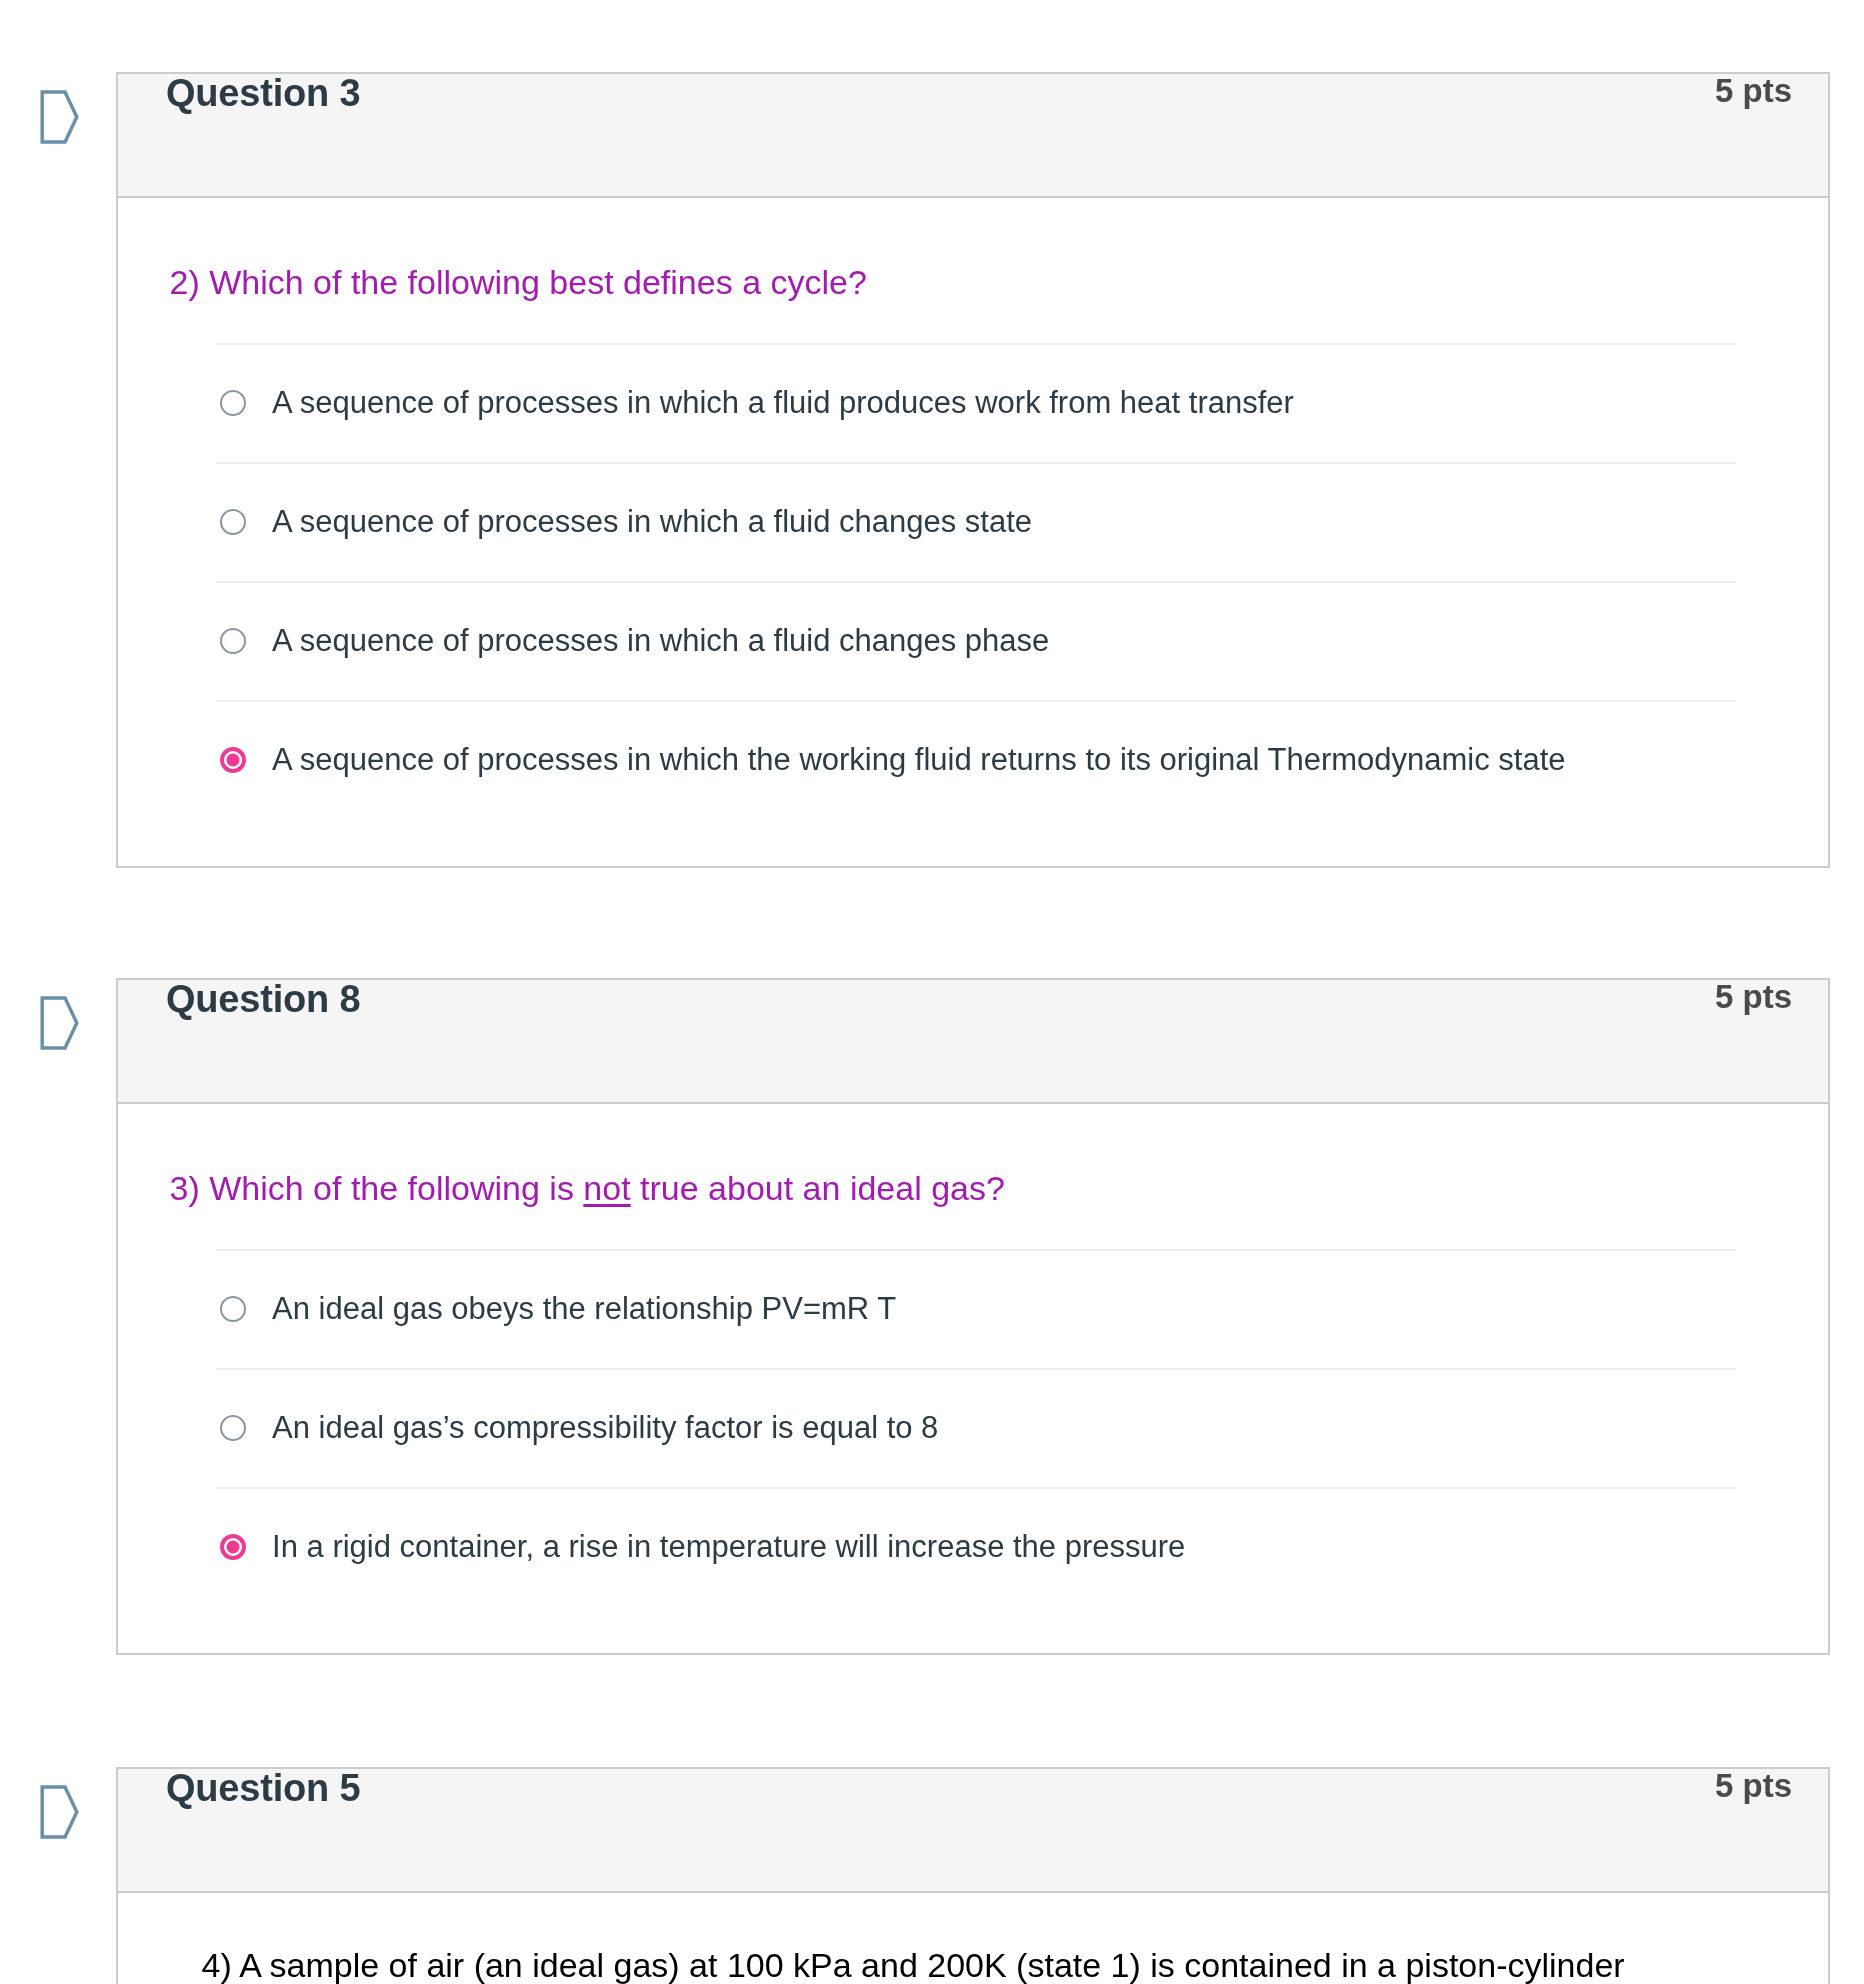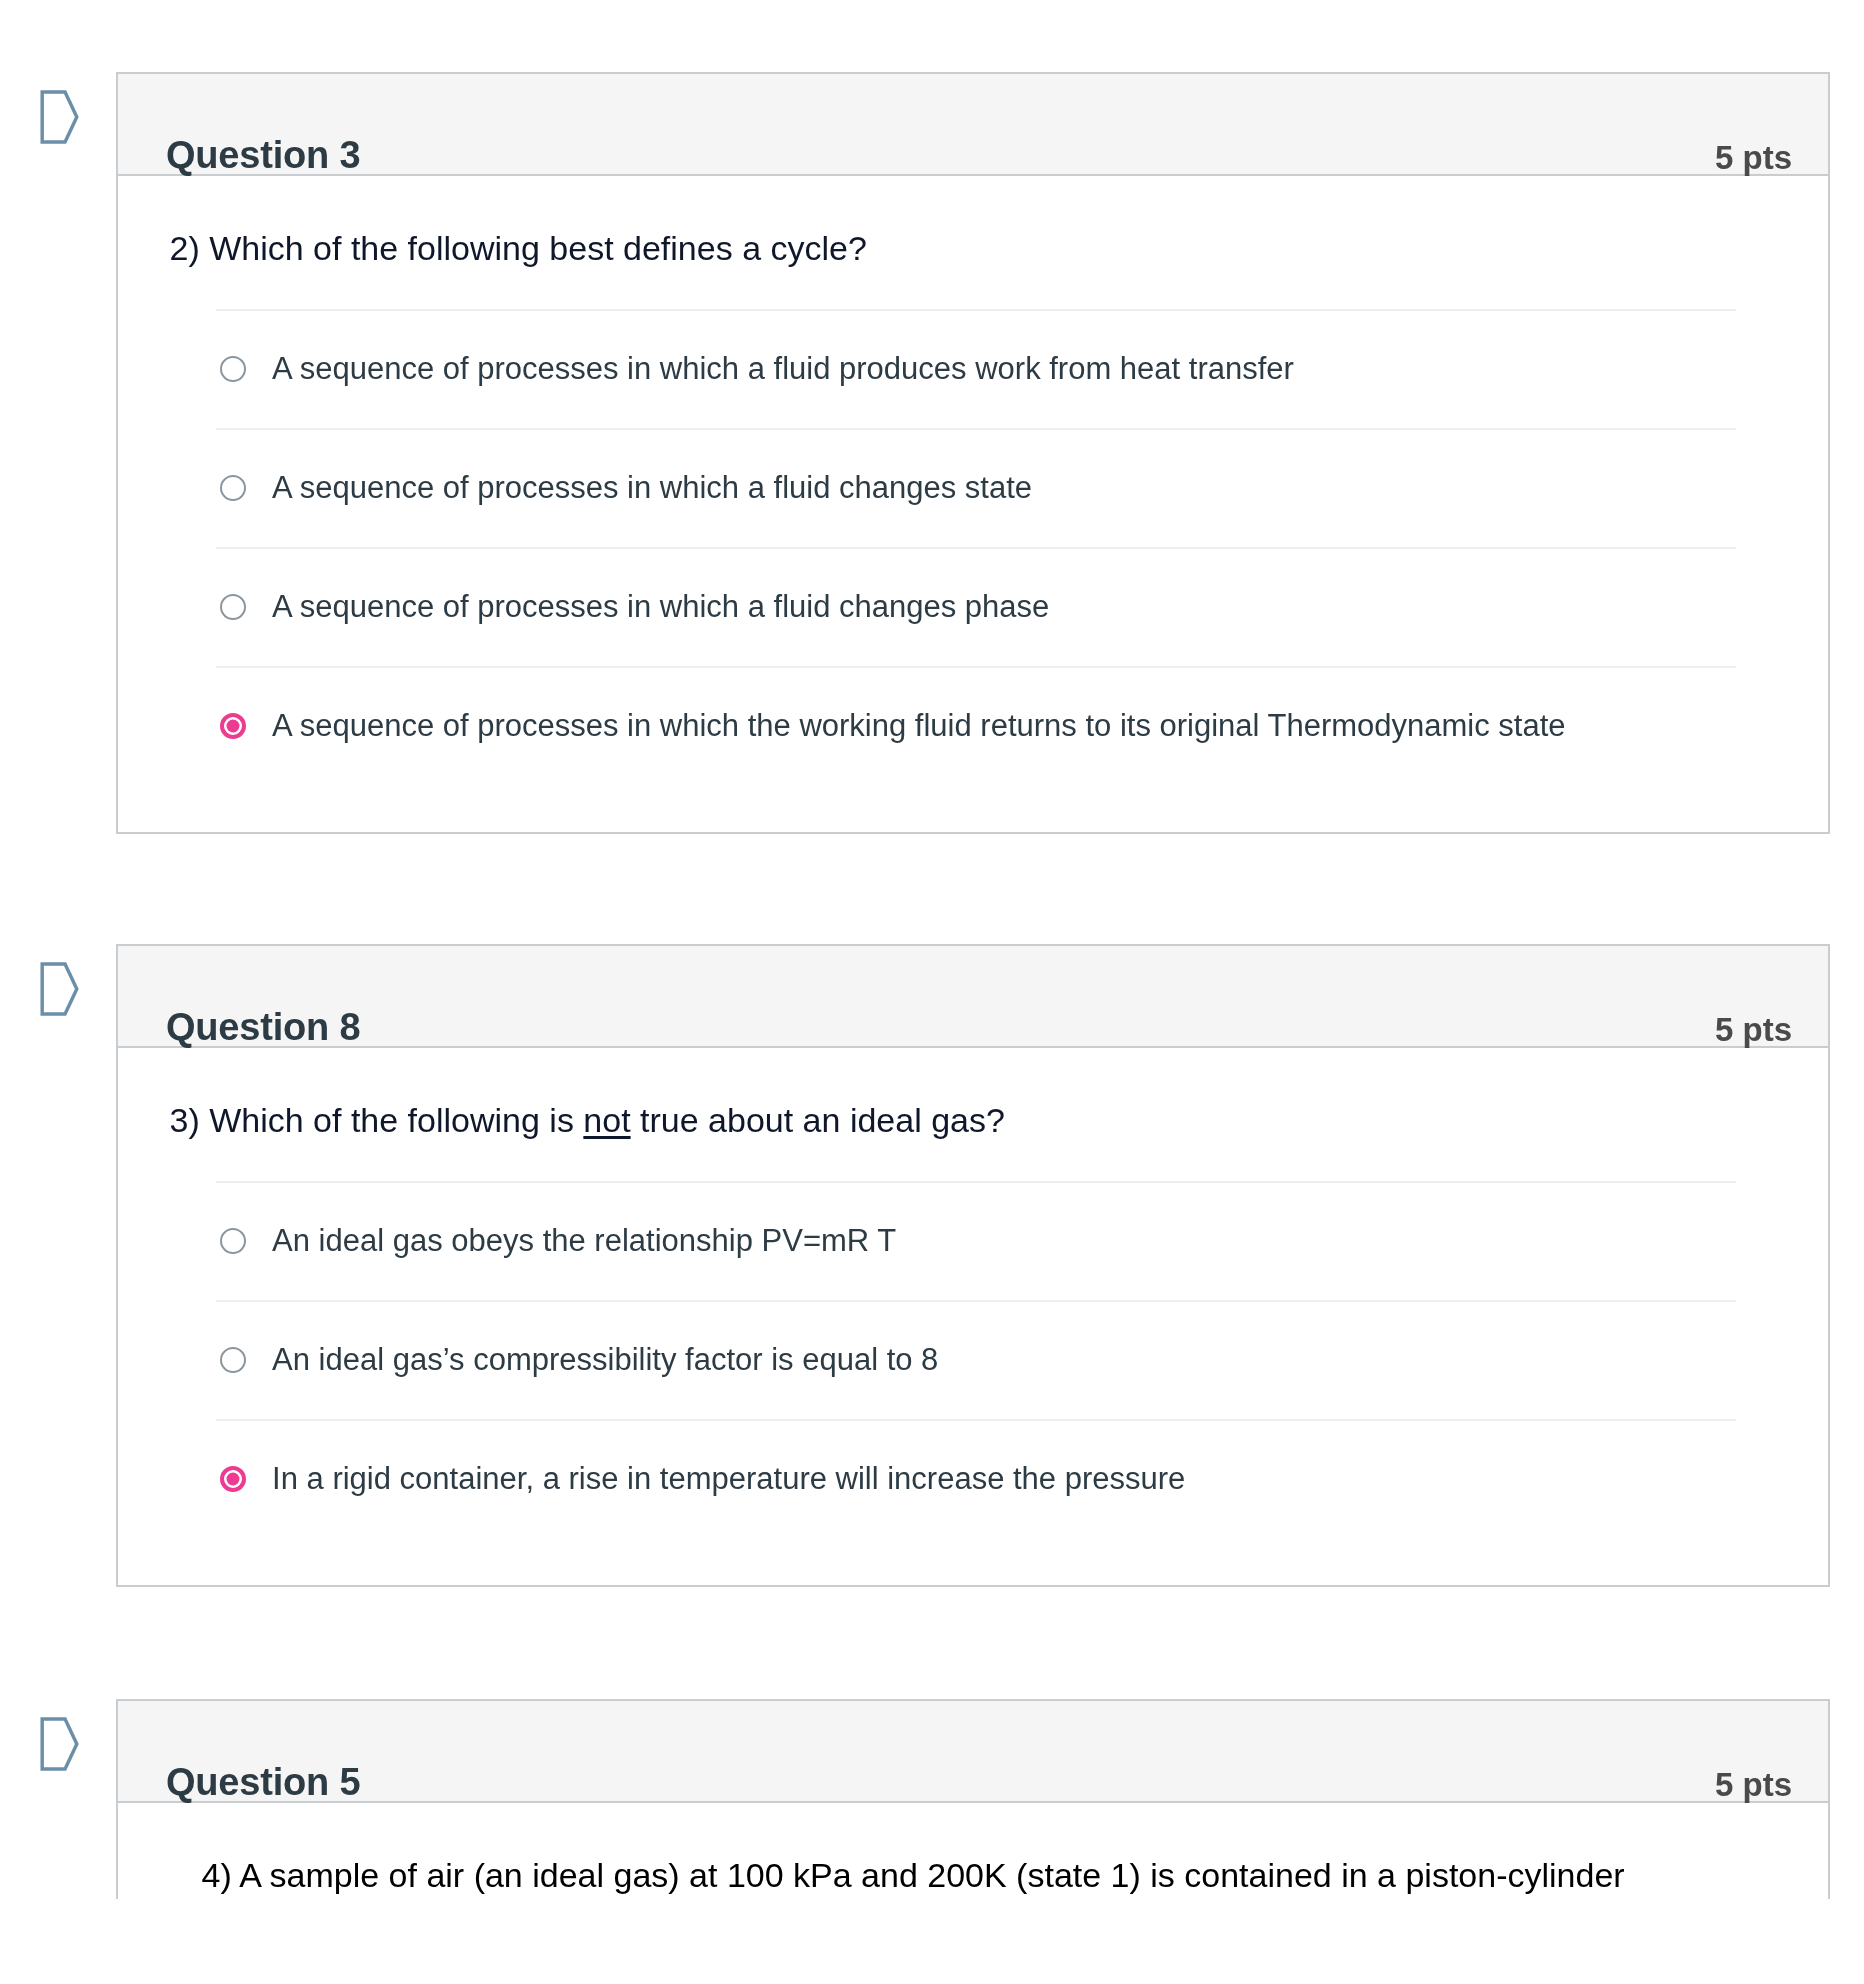--- a/index.html
+++ b/index.html
@@ -42,23 +42,23 @@
     margin-left: 116px;
     margin-right: 35px;
     border: 2.8px solid #C7CDD1;
     background: #ffffff;
     box-sizing: border-box;
   }
 
   .question-header {
     background: #F5F5F5;
     border-bottom: 2.8px solid #C7CDD1;
-    height: 102px;
+    height: 124px;
     display: flex;
-    align-items: flex-end;
+    align-items: flex-start;
     justify-content: space-between;
     padding: 0 36px 0 48px;
     box-sizing: border-box;
   }
 
   .question-name {
     font-size: 38px;
     font-weight: bold;
     color: #2D3B45;
     letter-spacing: -0.2px;
@@ -73,23 +73,23 @@
   }
 
   .question-body {
     padding: 50px 48px 47px 48px;
     box-sizing: border-box;
   }
 
   .question-text {
     font-size: 34px;
     line-height: 1.35;
-    color: #0f172a;
+    color: #a21caf;
     font-weight: 400;
-    margin: 0 0 37px 0;
+    margin: 12px 0 37px 0;
     padding-left: 3.5px;
   }
   .question-text u {
     text-decoration: underline;
     text-underline-offset: 4.1px;
   }
 
   .answers {
     margin-left: 50px;
     margin-right: 44px;

